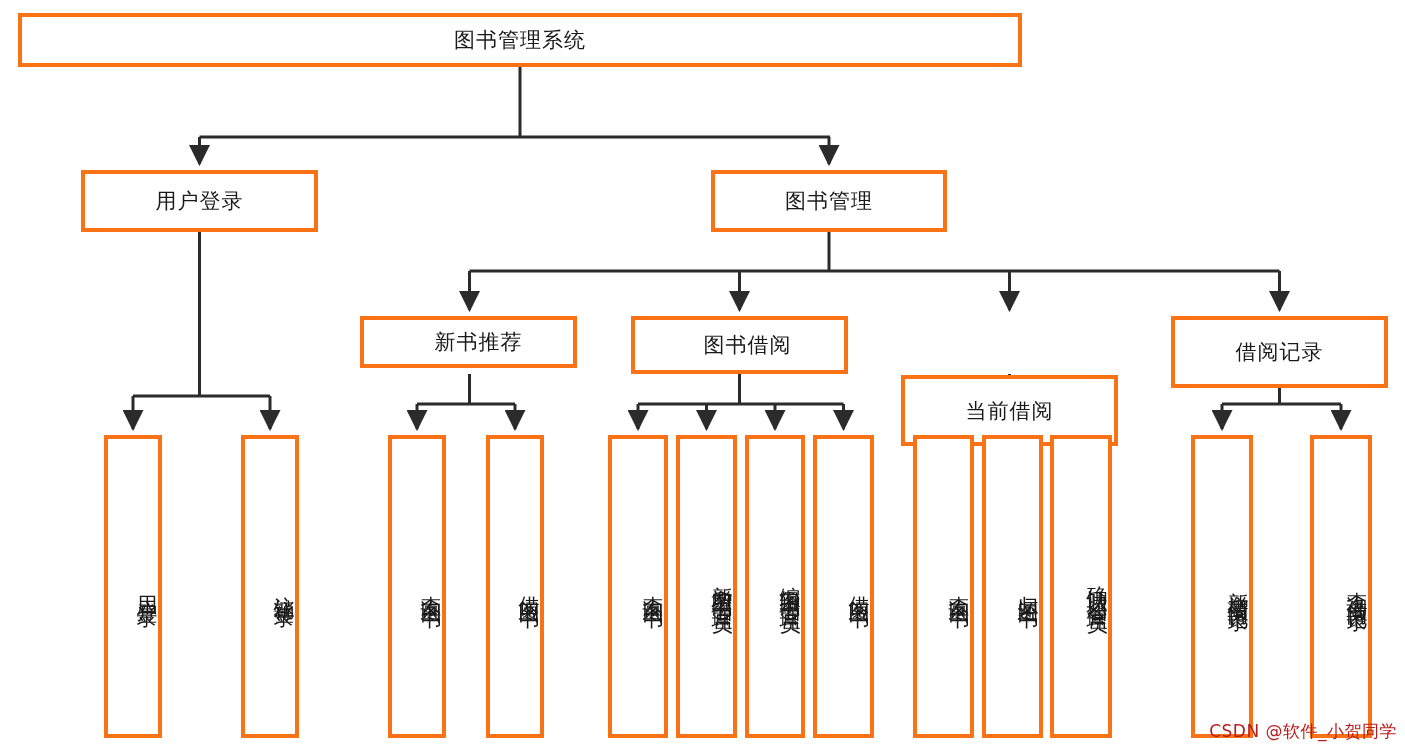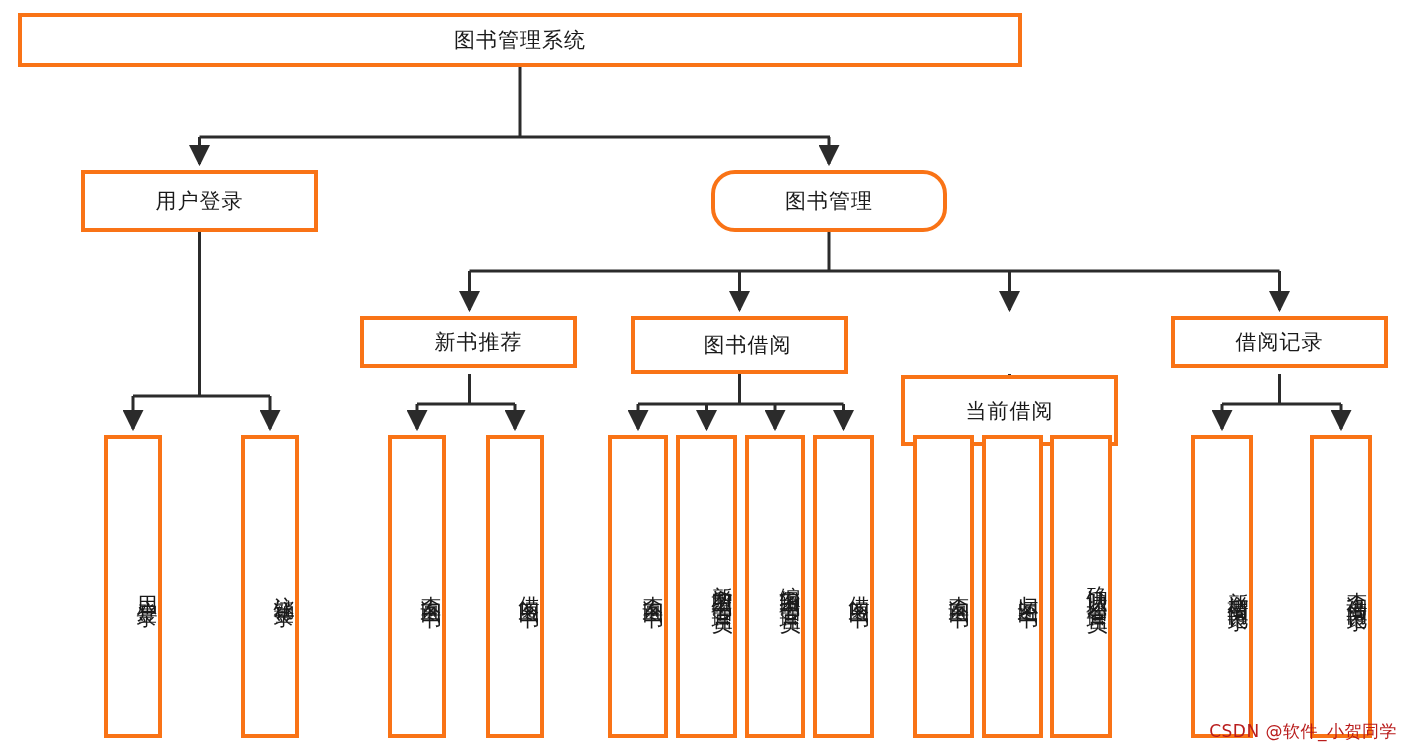--- a/index.html
+++ b/index.html
@@ -123,34 +123,34 @@
     </g>
   </svg>
 
   <div class="node horiz" style="left:18px; top:13px; width:1004px; height:54px;">
     <span class="hlabel">图书管理系统</span>
   </div>
 
   <div class="node horiz" style="left:81px; top:170px; width:237px; height:62px;">
     <span class="hlabel">用户登录</span>
   </div>
-  <div class="node horiz" style="left:711px; top:170px; width:236px; height:62px;border-radius:24px;">
+  <div class="node horiz" style="left:711px; top:170px; width:236px; height:62px;">
     <span class="hlabel">图书管理</span>
   </div>
 
   <div class="node horiz" style="left:360px; top:316px; width:217px; height:52px;padding-left:20px;">
     <span class="hlabel">新书推荐</span>
   </div>
   <div class="node horiz" style="left:631px; top:316px; width:217px; height:58px;padding-left:16px;">
     <span class="hlabel">图书借阅</span>
   </div>
   <div class="node horiz" style="left:901px; top:327px; width:217px; height:71px;margin-top:48px;">
     <span class="hlabel">当前借阅</span>
   </div>
-  <div class="node horiz" style="left:1171px; top:316px; width:217px; height:52px;">
+  <div class="node horiz" style="left:1171px; top:316px; width:217px; height:72px;">
     <span class="hlabel">借阅记录</span>
   </div>
 
   <div class="node vert" style="left:104px; top:435px; width:58px; height:303px;">
     <span class="vlabel">用户登录</span>
   </div>
   <div class="node vert" style="left:241px; top:435px; width:58px; height:303px;">
     <span class="vlabel">注销登录</span>
   </div>
 

